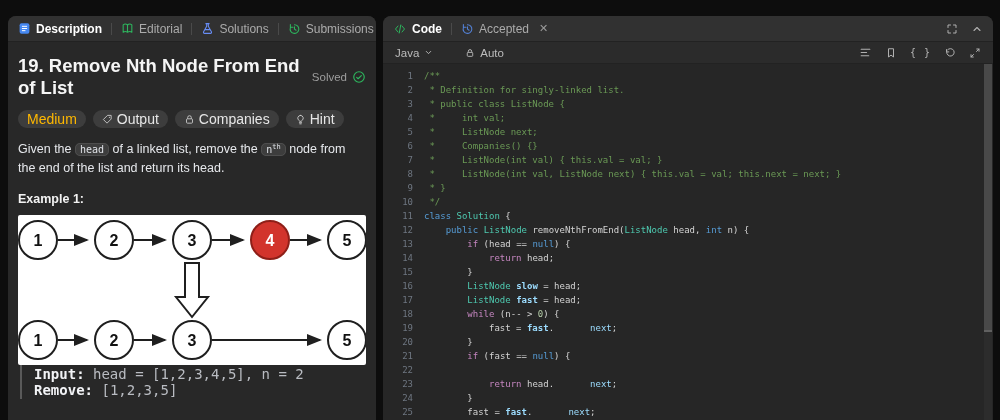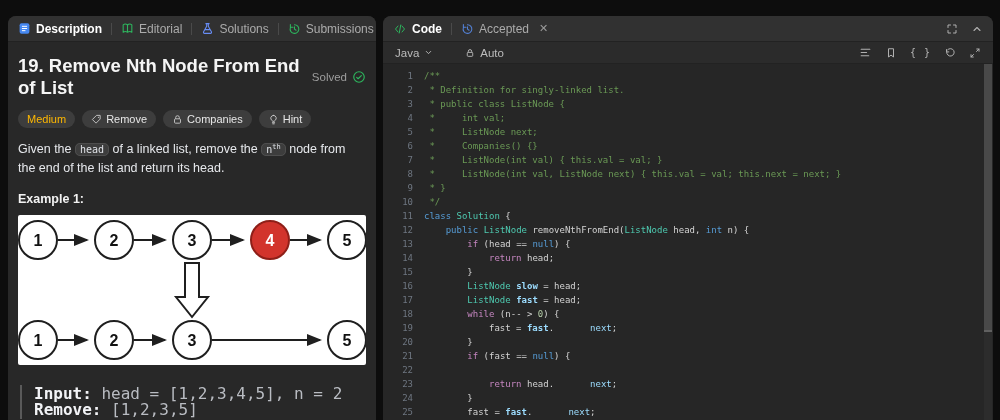--- a/index.html
+++ b/index.html
@@ -20,31 +20,31 @@
   .icon-btn{display:flex;align-items:center;cursor:pointer;color:#b0b0b0;}
   svg.ic{display:block;}
 
   
   .lp-body{padding:0 10px;}
   .title-row{display:flex;align-items:center;justify-content:space-between;margin-top:13px;}
   .title-row h1{font-size:18.5px;margin:0;color:#f5f5f5;font-weight:700;}
   .solved{display:flex;align-items:center;gap:5px;color:#9d9d9d;font-size:11.5px;flex:none;margin-left:8px;}
   .pills{display:flex;gap:7px;margin-top:11px;align-items:center;}
   .pill{display:inline-flex;align-items:center;gap:4px;background:#3d3d3d;border-radius:999px;
-        padding:3px 9px;font-size:11px;color:#e6e6e6;cursor:pointer;line-height:12px;}
+        padding:3px 9px;font-size:14px;color:#e6e6e6;cursor:pointer;line-height:12px;}
   .pill.medium{color:#ffb800;}
   .ptext{margin:12px 0 0;font-size:12.5px;line-height:1.55;color:#e6e8ec;max-width:352px;}
   .chip{font-family:"DejaVu Sans Mono",monospace;font-size:10px;background:#3d3d3d;
         border:1px solid #4e4e4e;border-radius:5px;padding:0 4px;color:#dfe2e7;}
   .chip sup{font-size:7px;}
   .ex-label{margin-top:13px;font-size:12.5px;font-weight:700;color:#f2f2f2;}
   .diagram{margin-top:9px;width:348px;height:150px;background:#ffffff;border-radius:2px;}
   .diagram svg{display:block;width:100%;height:100%;}
-  .ex-block{margin-top:20px;margin-left:2px;border-left:2px solid #5a5a5a;padding:1px 0 1px 12px;
-            font-family:"DejaVu Sans Mono",monospace;font-size:16px;line-height:16px;color:#b9bcc2;}
+  .ex-block{margin-top:0;margin-left:2px;border-left:2px solid #5a5a5a;padding:1px 0 1px 12px;
+            font-family:"DejaVu Sans Mono",monospace;font-size:14px;line-height:16px;color:#b9bcc2;}
   .io-label{font-weight:700;color:#f2f3f6;}
 
   
   .rp-toolbar{height:21px;background:#2b2b2b;display:flex;align-items:center;gap:32px;
               padding:0 12px;font-size:11.5px;color:#bcbcbc;border-bottom:1px solid #222;}
   .lang,.auto{display:flex;align-items:center;gap:5px;cursor:pointer;}
   .tool-icons{margin-left:auto;display:flex;gap:13px;align-items:center;}
   .rp-code{position:relative;height:369px;background:#262626;padding-top:5px;overflow:hidden;}
   .cl{display:flex;height:14px;line-height:14px;font-family:"DejaVu Sans Mono",monospace;font-size:9px;}
   .ln{width:30px;text-align:right;color:#6e7681;flex:none;}
@@ -104,21 +104,21 @@
         </div>
       </div>
 
       <div class="pills">
         <span class="pill medium">Medium</span>
         <span class="pill">
           <svg class="ic" width="11" height="11" viewBox="0 0 24 24" fill="none" stroke="#c9c9c9" stroke-width="2" stroke-linejoin="round">
               <path d="M3 12 12 3h8v8l-9 9z"></path>
               <circle cx="16.2" cy="7.2" r="1.3" fill="#c9c9c9" stroke="none"></circle>
             </svg>
-          <span>Remove</span>
+          <span>Output</span>
         </span>
         <span class="pill">
           <svg class="ic" width="11" height="11" viewBox="0 0 24 24" fill="none" stroke="#c9c9c9" stroke-width="2" stroke-linejoin="round">
               <rect x="5.5" y="10.5" width="13" height="9.5" rx="2"></rect>
               <path d="M8 10.5V7.8a4 4 0 0 1 8 0v2.7"></path>
             </svg>
           <span>Companies</span>
         </span>
         <span class="pill">
           <svg class="ic" width="11" height="11" viewBox="0 0 24 24" fill="none" stroke="#c9c9c9" stroke-width="2" stroke-linecap="round" stroke-linejoin="round">

